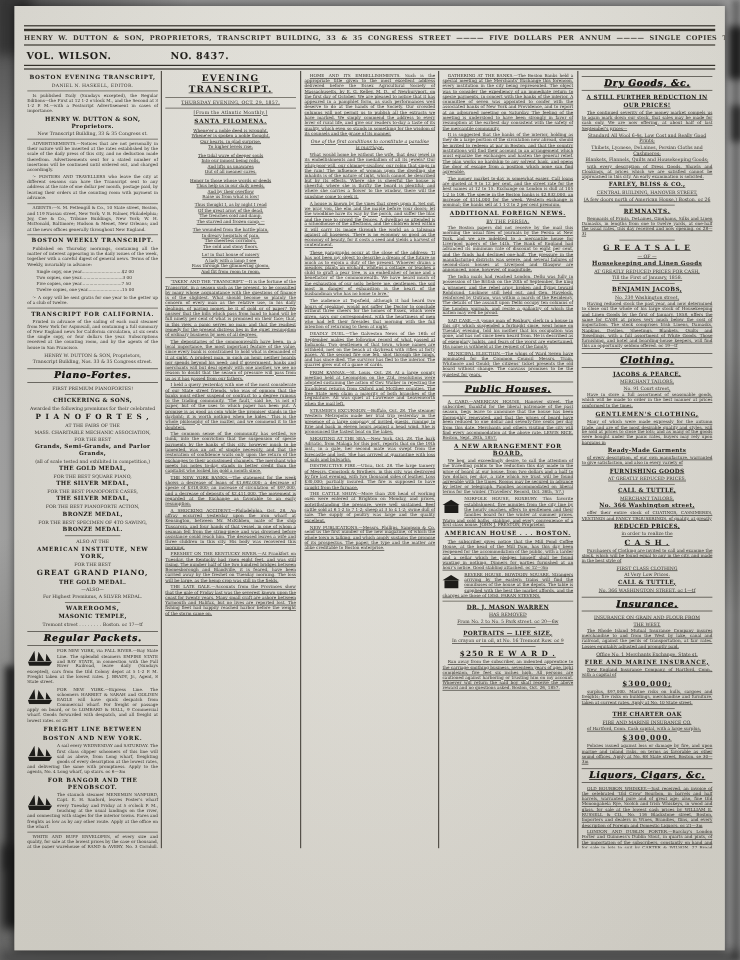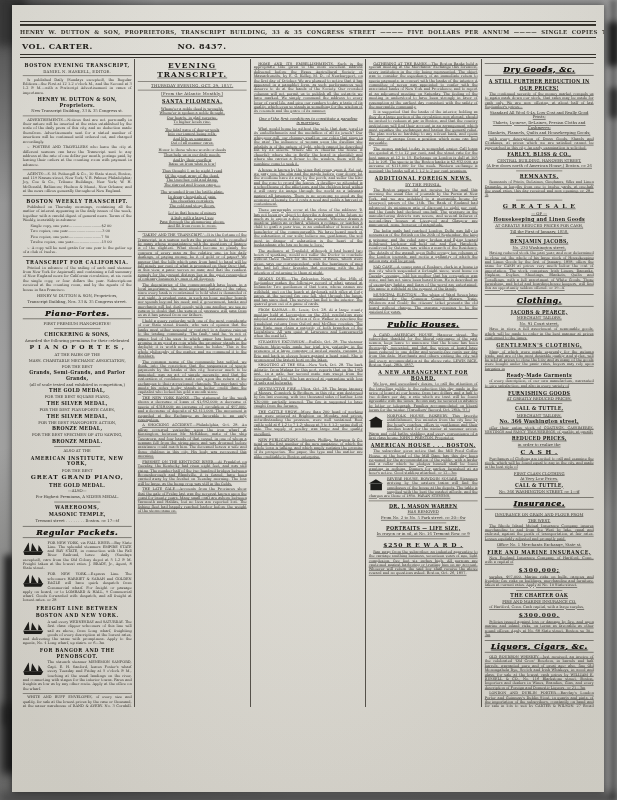--- a/index.html
+++ b/index.html
@@ -31,21 +31,21 @@
 
   .title{font-weight:bold;font-size:35px;text-align:center;letter-spacing:1px;
     margin:1px 0 0 0;padding:2px 0 5px 0;color:#1b1916;
     text-shadow:1px 0 0 #1b1916,0 .5px 0 #1b1916;white-space:nowrap;}
   .publine{font-size:5.4px;text-align:center;letter-spacing:.4px;word-spacing:2px;
     color:#3a372f;padding:2.5px 0;white-space:nowrap;font-weight:bold;}
   .dlrow{display:flex;align-items:center;font-weight:bold;font-size:8px;
     letter-spacing:.5px;color:#23211d;padding:3px 2px;}
   .dlrow .l{width:120px;text-align:left;}
   .dlrow .c{flex:1;text-align:center;}
-  .dlrow .r{width:120px;text-align:center;}
+  .dlrow .r{width:120px;text-align:left;}
 
   .columns{display:flex;height:648px;overflow:hidden;margin-top:1px;}
   .col{flex:1 1 0;overflow:hidden;height:648px;}
   .col + .col{border-left:1px solid #55514a;text-decoration:underline;}
   .col-inner{width:208px;transform:scale(0.55);transform-origin:0 0;
     padding:2px 5px;box-sizing:border-box;color:#34312b;}
 
   .blk{margin:2.5px 0;}
   .bl{font-weight:bold;font-style:italic;font-size:14px;text-align:center;letter-spacing:1px;
     border-top:1.6px solid #33302a;border-bottom:1.6px solid #33302a;padding:2px 0;
@@ -88,21 +88,21 @@
   <div class="smudge sm5"></div>
   <div class="smudge sm6"></div>
   <div class="smudge sm7"></div>
 
   <div class="paper">
     <div class="dr"></div>
     <div class="sr"></div>
     <div class="publine">HENRY W. DUTTON &amp; SON, PROPRIETORS, TRANSCRIPT BUILDING, 33 &amp; 35 CONGRESS STREET ———— FIVE DOLLARS PER ANNUM ———— SINGLE COPIES TWO CENTS.</div>
     <div class="sr"></div>
     <div class="dlrow">
-      <span class="l">VOL. CARTER.</span>
+      <span class="l">VOL. WILSON.</span>
       <span class="r">NO. 8437.</span>
     </div>
     <div class="dr"></div>
     <div class="columns">
         <div class="col">
           <div class="col-inner">
             <div class="blk ch">
               <div class="ln">BOSTON EVENING TRANSCRIPT,</div>
             </div>
             <div class="blk sub">

